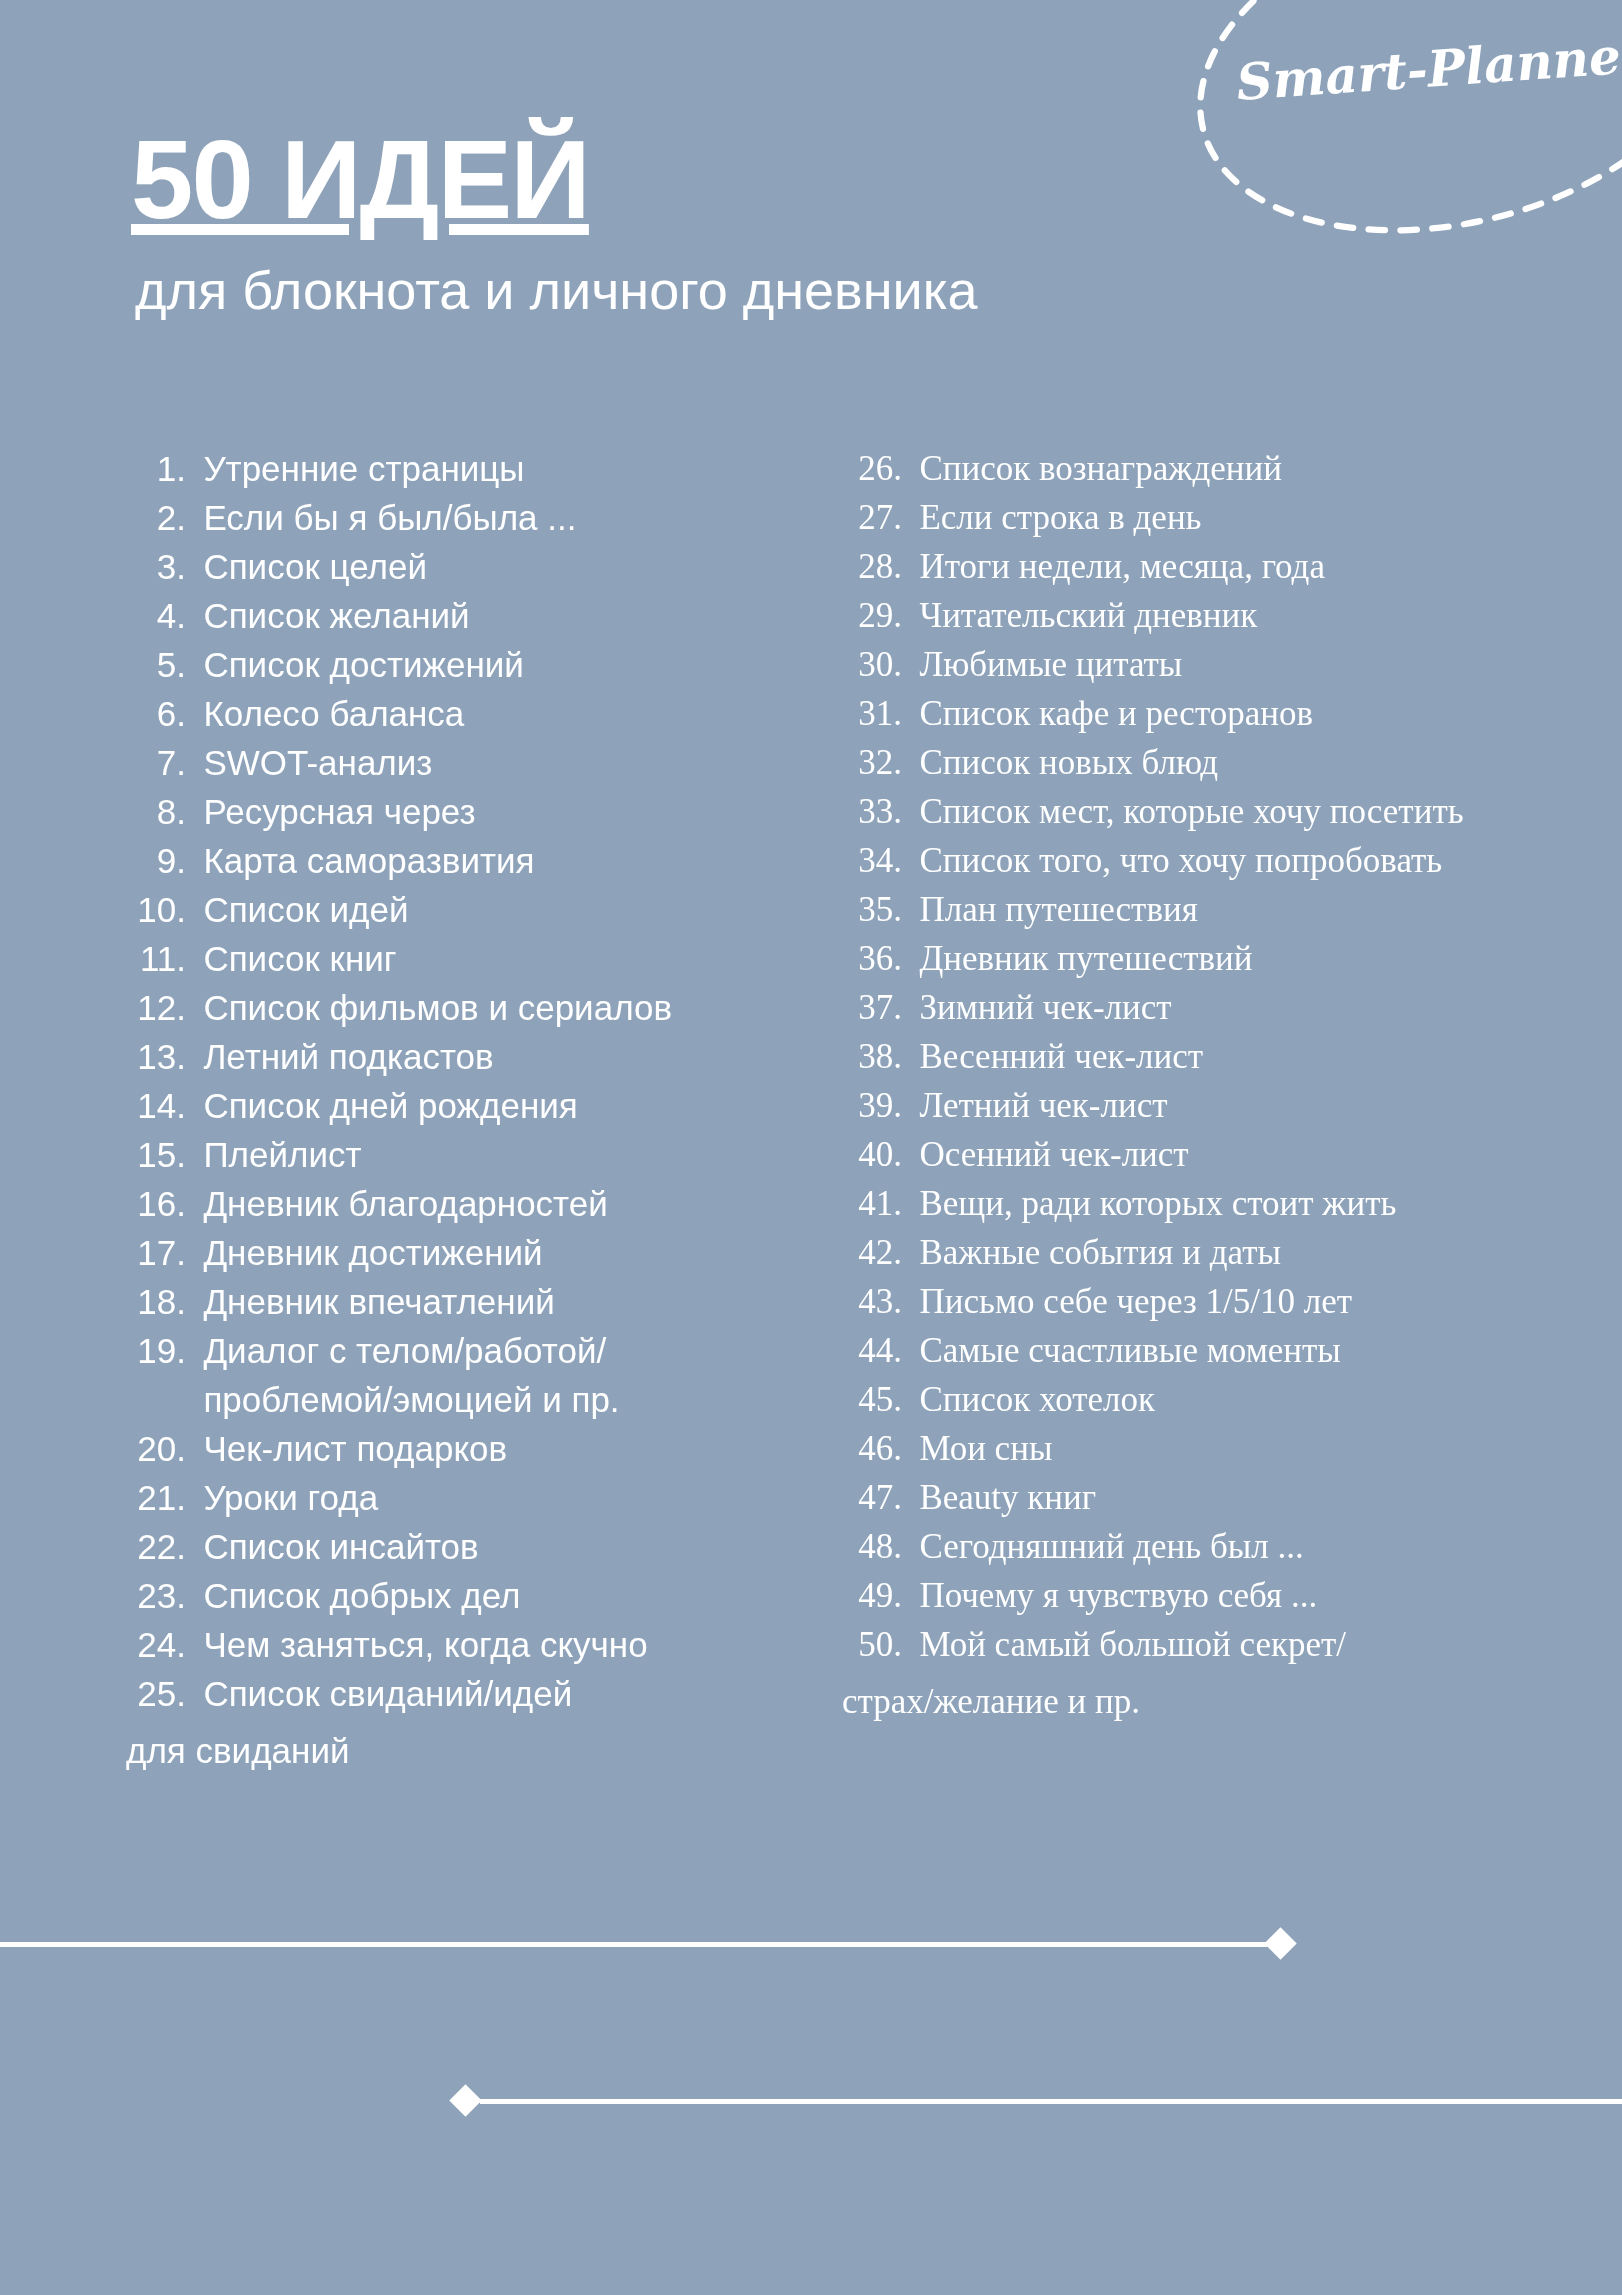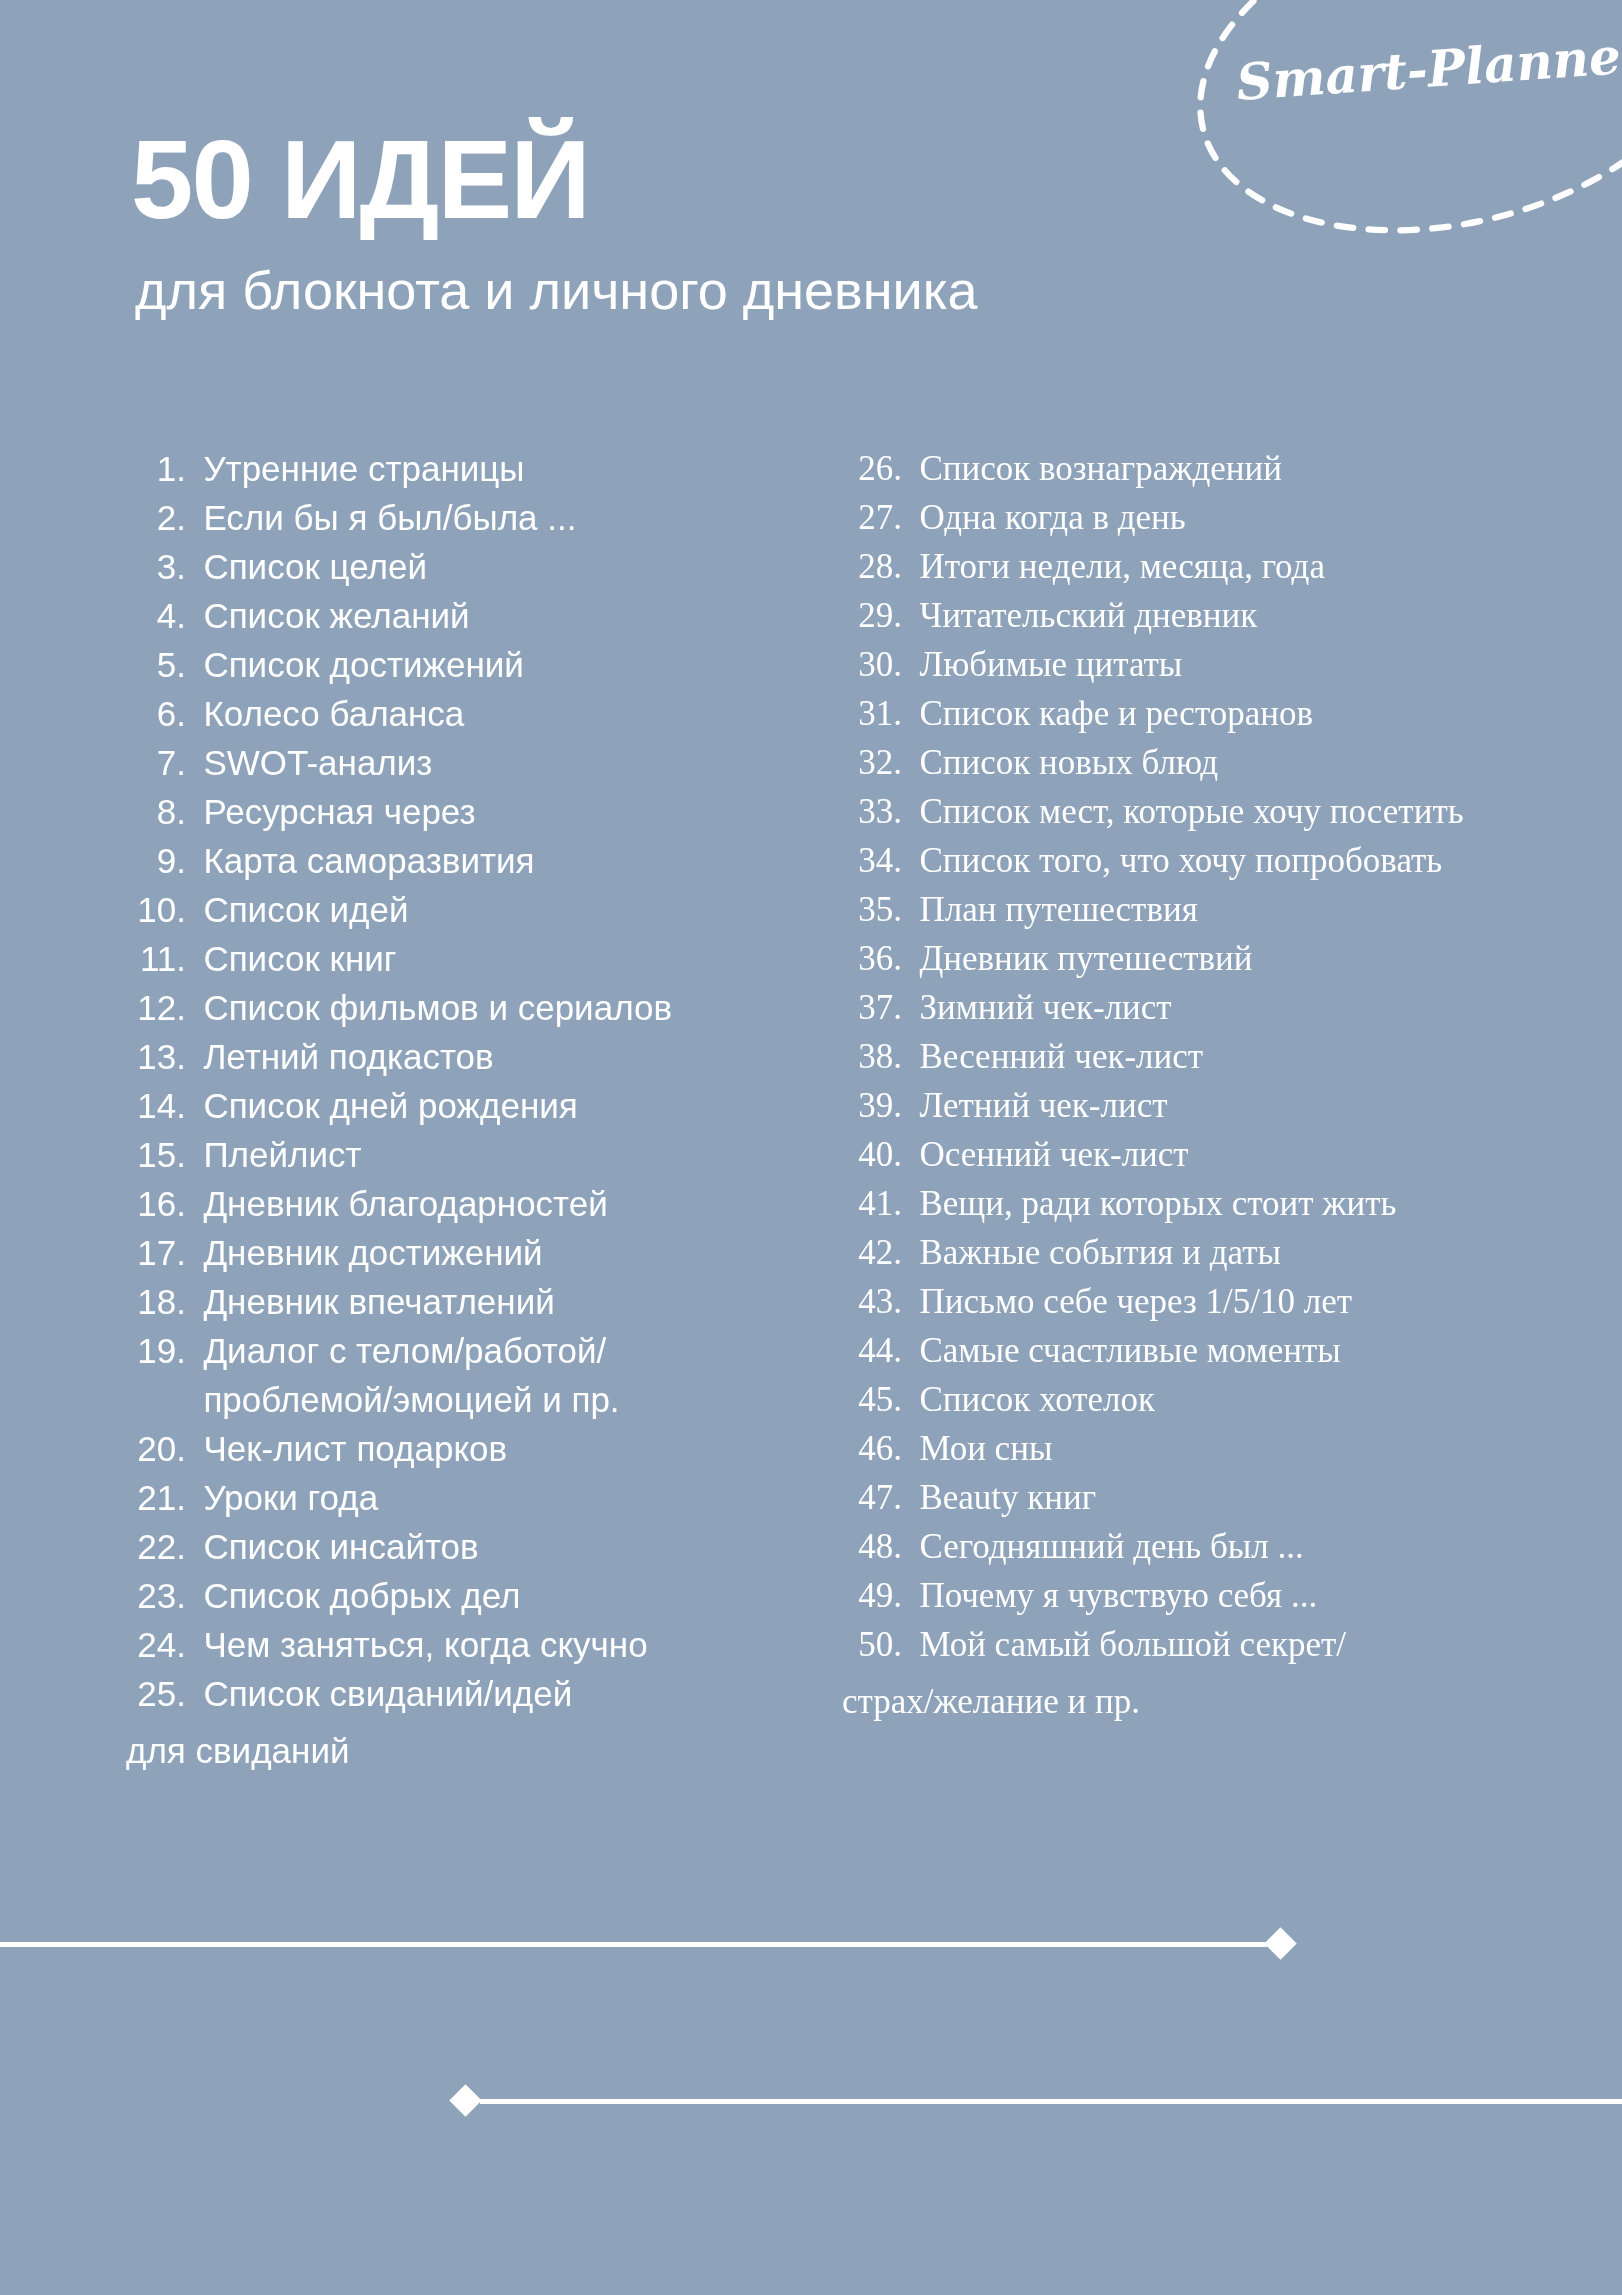--- a/index.html
+++ b/index.html
@@ -39,20 +39,21 @@
   }
   .title{
     position:absolute;
     left:131px;
     top:124px;
     font-size:112px;
     font-weight:bold;
     letter-spacing:-1.9px;
     line-height:1.0;
     white-space:nowrap;
+    text-decoration:underline;
   }
   .subtitle{
     position:absolute;
     left:135px;
     top:259px;
     font-size:54px;
     font-weight:normal;
     line-height:1.15;
     white-space:nowrap;
   }
@@ -210,21 +211,21 @@
       <div class="hang">для свиданий</div>
     </div>
 
   <div class="col col-right">
       <div class="item">
         <span class="num">26.</span>
         <span class="txt">Список вознаграждений</span>
       </div>
       <div class="item">
         <span class="num">27.</span>
-        <span class="txt">Одна когда в день</span>
+        <span class="txt">Если строка в день</span>
       </div>
       <div class="item">
         <span class="num">28.</span>
         <span class="txt">Итоги недели, месяца, года</span>
       </div>
       <div class="item">
         <span class="num">29.</span>
         <span class="txt">Читательский дневник</span>
       </div>
       <div class="item">

